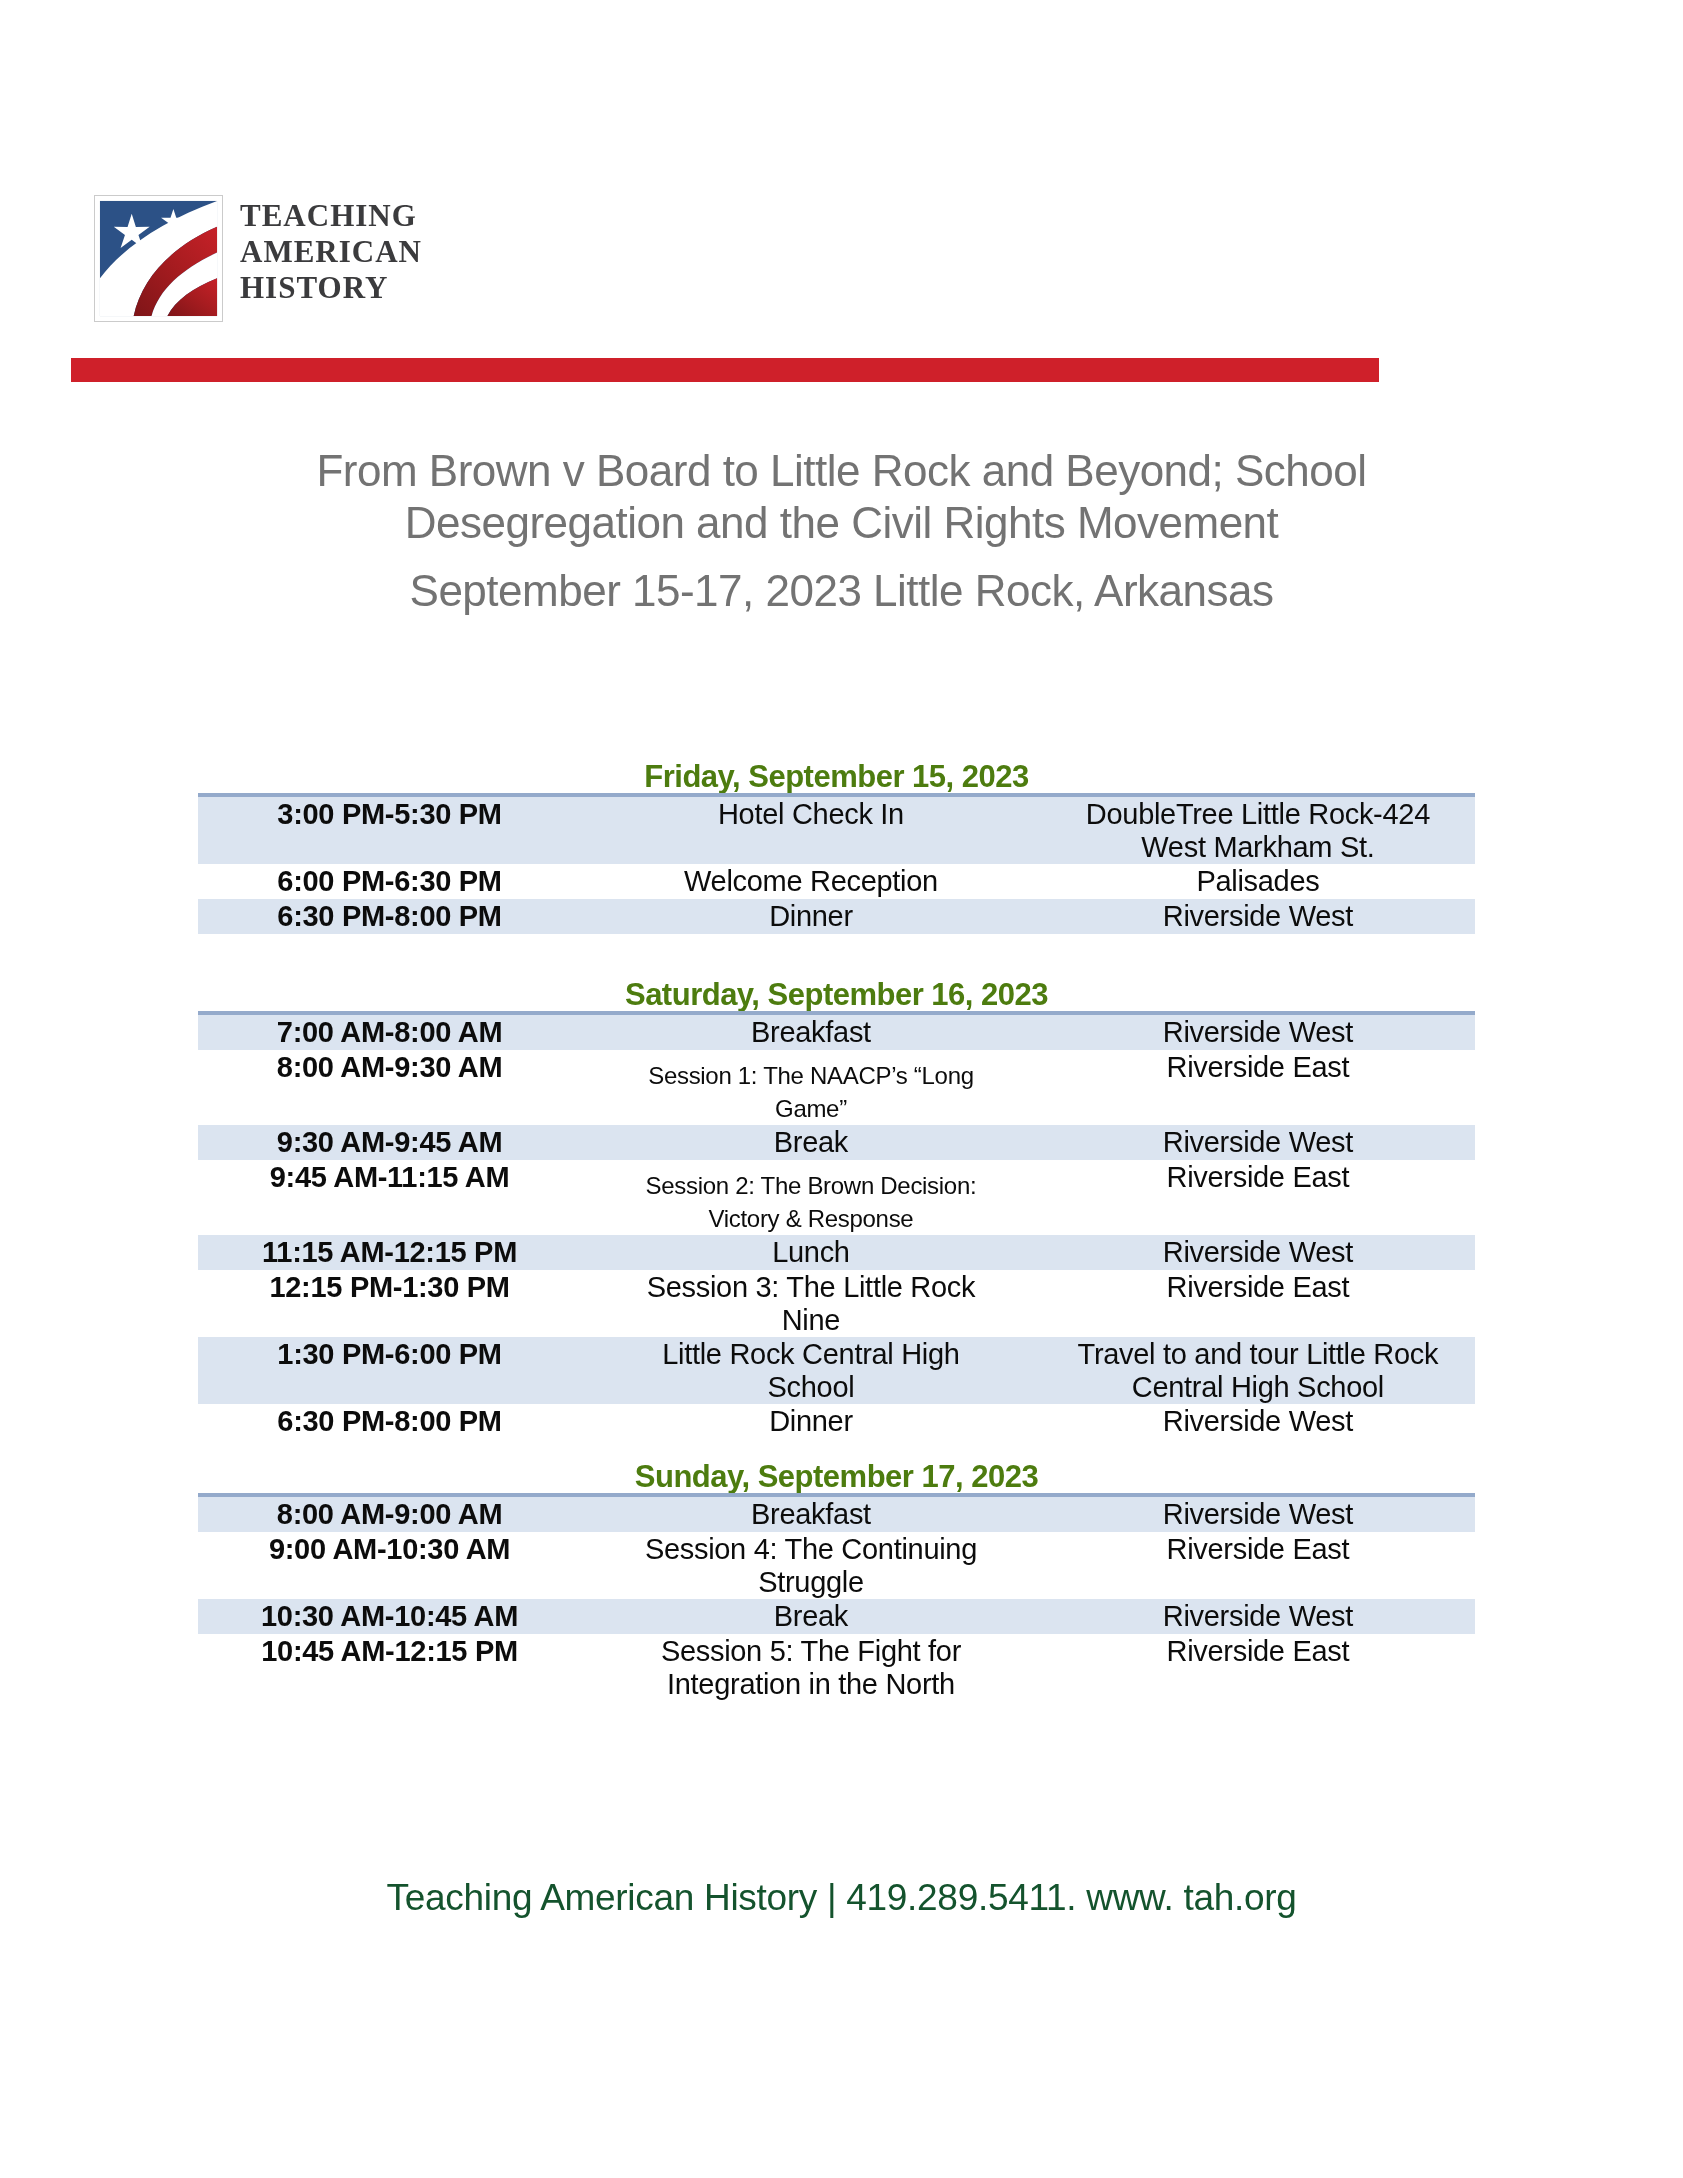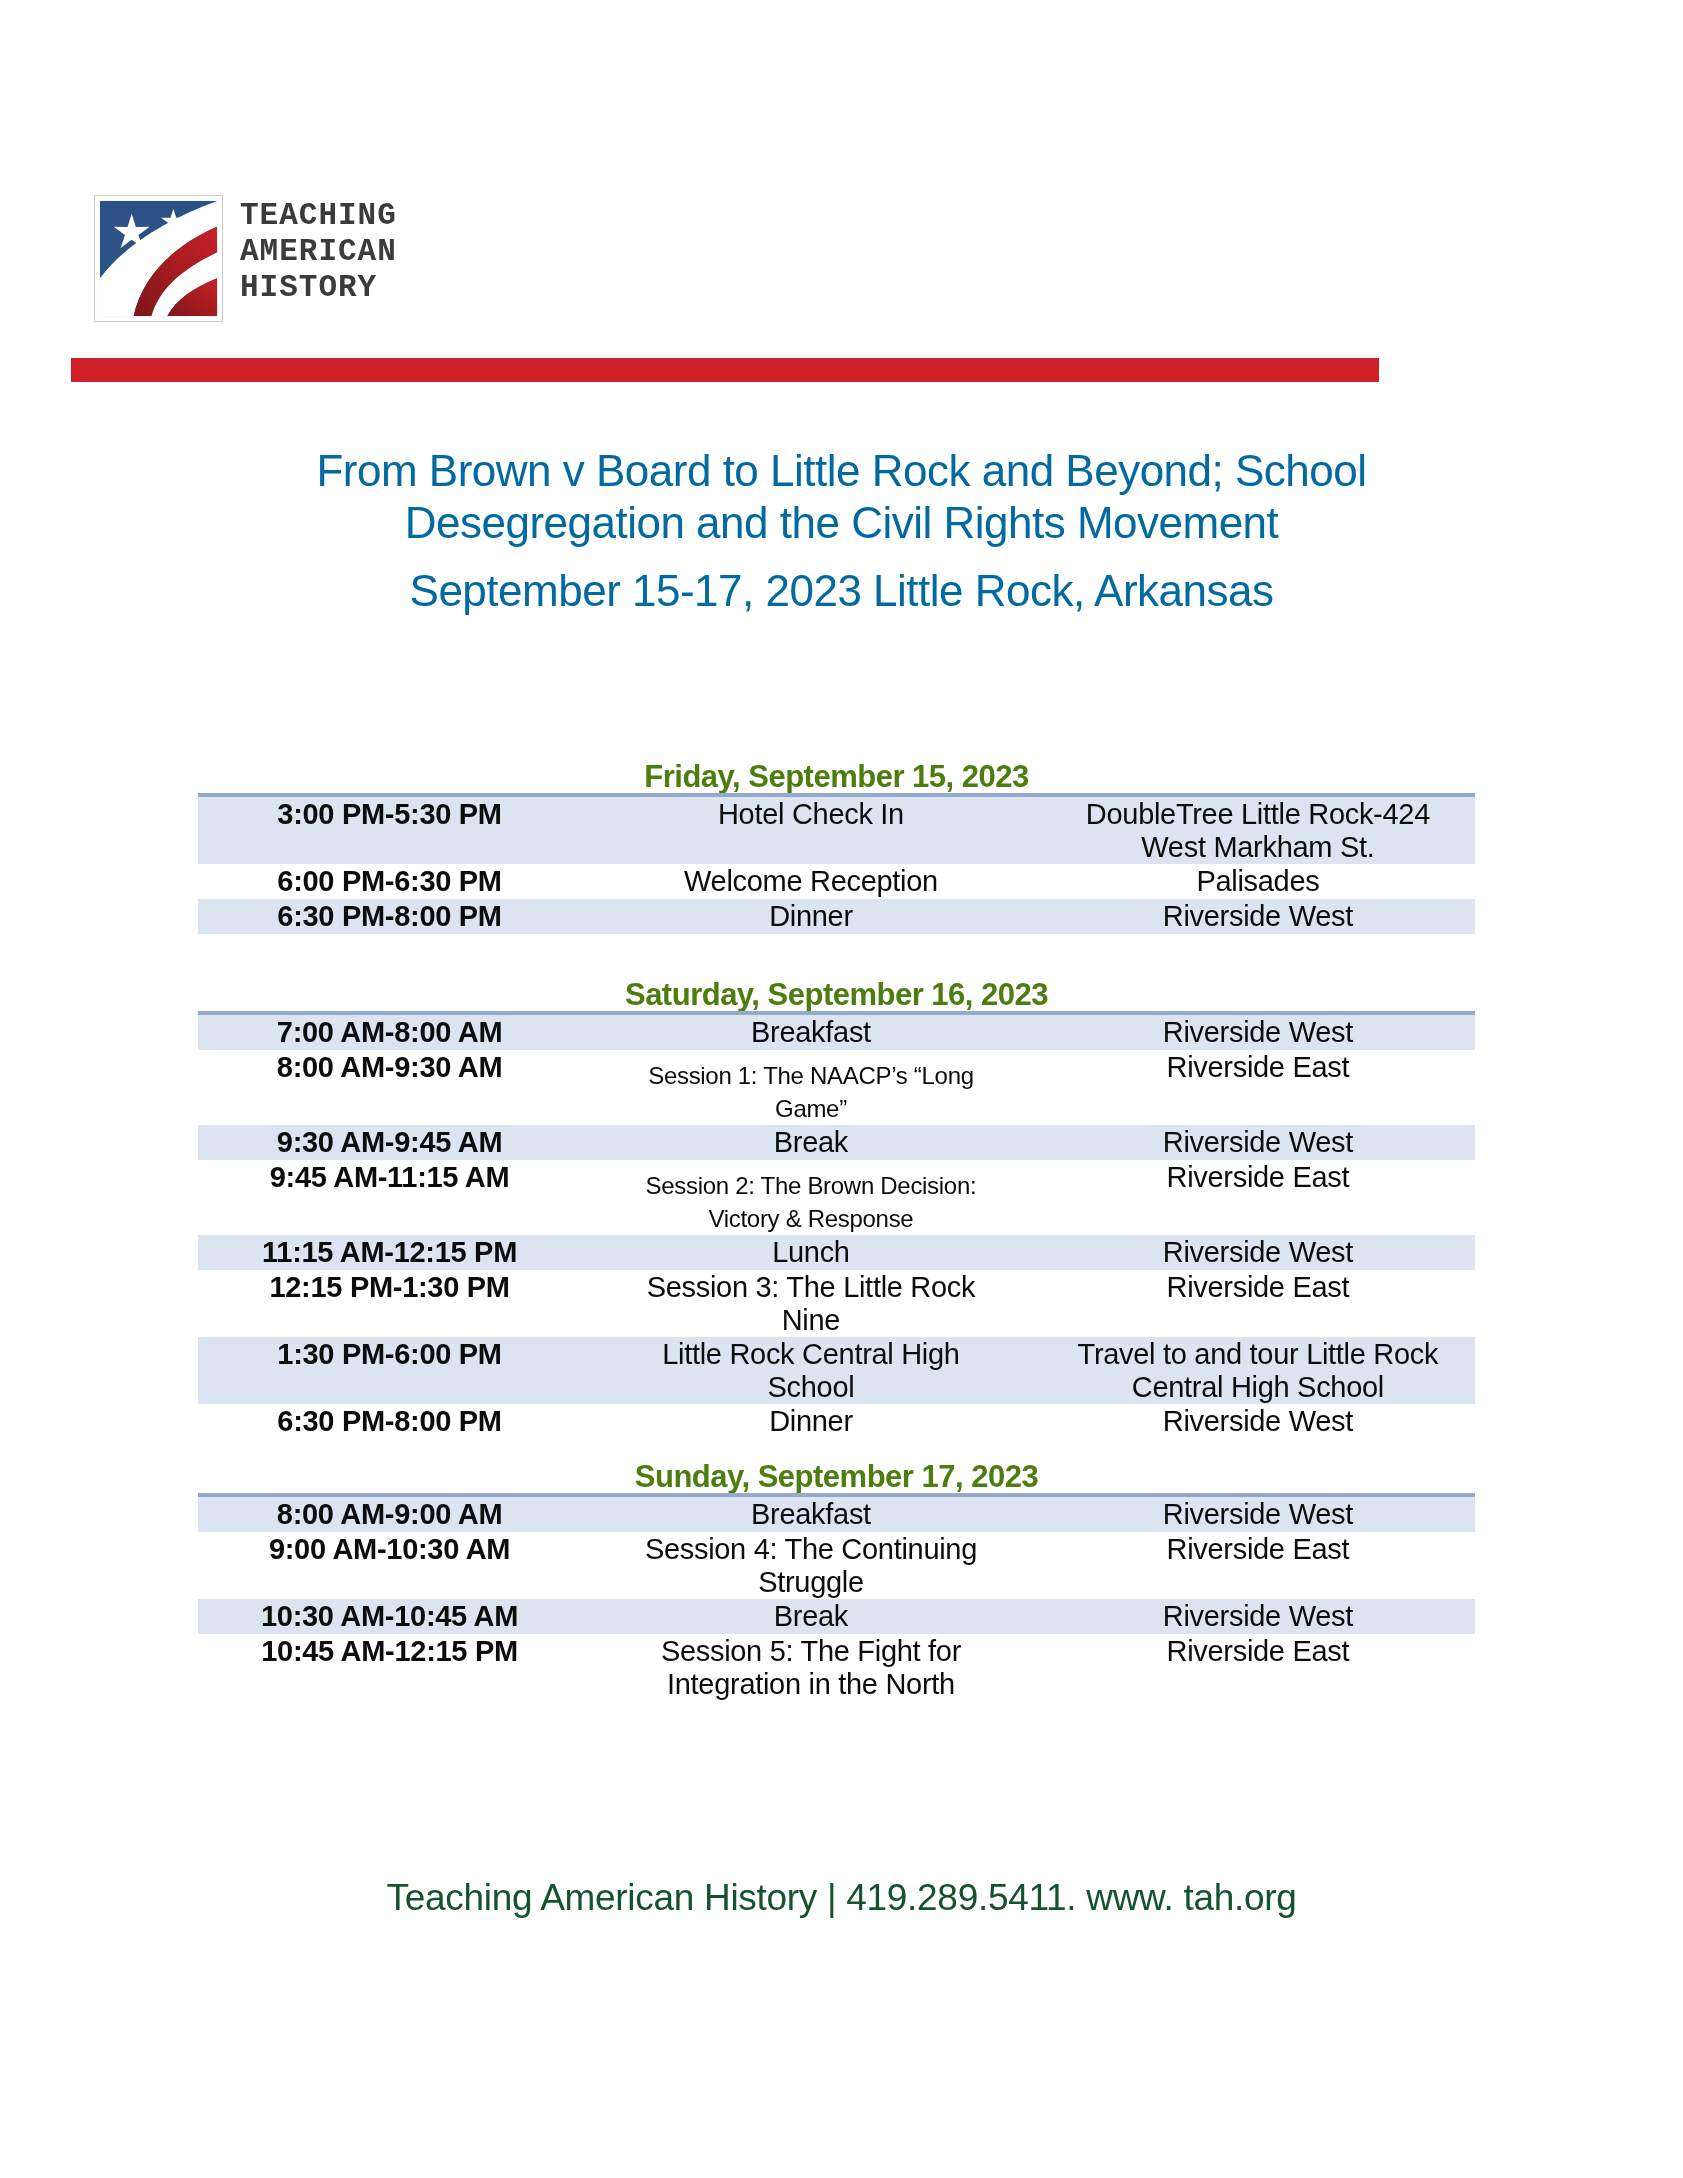--- a/index.html
+++ b/index.html
@@ -5,32 +5,32 @@
   html,body { margin:0; padding:0; background:#ffffff; }
   .page {
     position:relative; width:1683px; height:2178px; background:#ffffff;
     font-family:"Liberation Sans", sans-serif; color:#0c0c0c; overflow:hidden;
   }
   
   .logo { position:absolute; left:94px; top:195px; display:flex; }
   .logo-icon { width:129px; height:127px; flex:0 0 129px; }
   .logo-text {
     margin-left:17px; padding-top:3px;
-    font-family:Liberation Mono, monospace; font-weight:bold;
+    font-family:Liberation Serif, serif; font-weight:bold;
     font-size:31px; line-height:36px; letter-spacing:1px; color:#3b3b3d;
   }
   .agenda-label {
     position:absolute; top:278px; left:0; width:1383px; text-align:right;
     font-size:45px; line-height:48px; font-weight:bold; letter-spacing:-0.5px; color:#050505;
   }
   .red-bar { position:absolute; left:71px; top:358px; width:1308px; height:24px; background:#CF202A; }
   
   .doc-title, .doc-date {
     position:absolute; left:0; width:1683px; text-align:center;
-    color:#0369a1; font-size:44px; line-height:52px; letter-spacing:-0.5px;
+    color:#737373; font-size:44px; line-height:52px; letter-spacing:-0.5px;
   }
   .doc-title { top:445px; }
   .doc-date  { top:565px; }
   
   .day-heading {
     position:absolute; left:198px; width:1277px; text-align:center;
     font-size:31px; line-height:33px; font-weight:bold; letter-spacing:-0.5px; color:#4d7c0f;
   }
   .agenda-table {
     position:absolute; left:198px; width:1277px;

